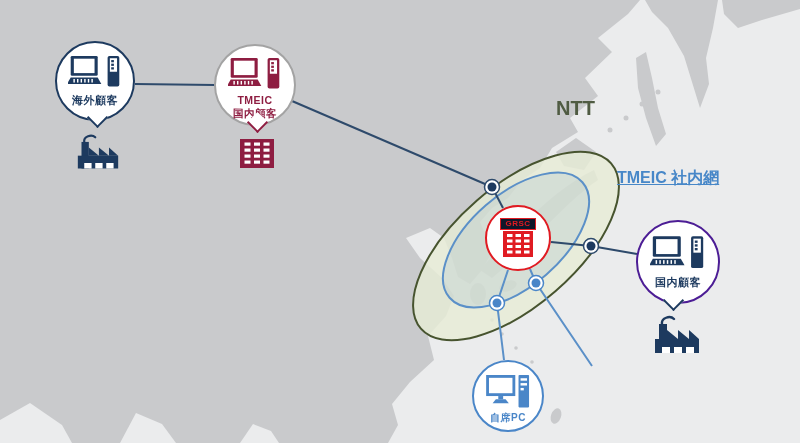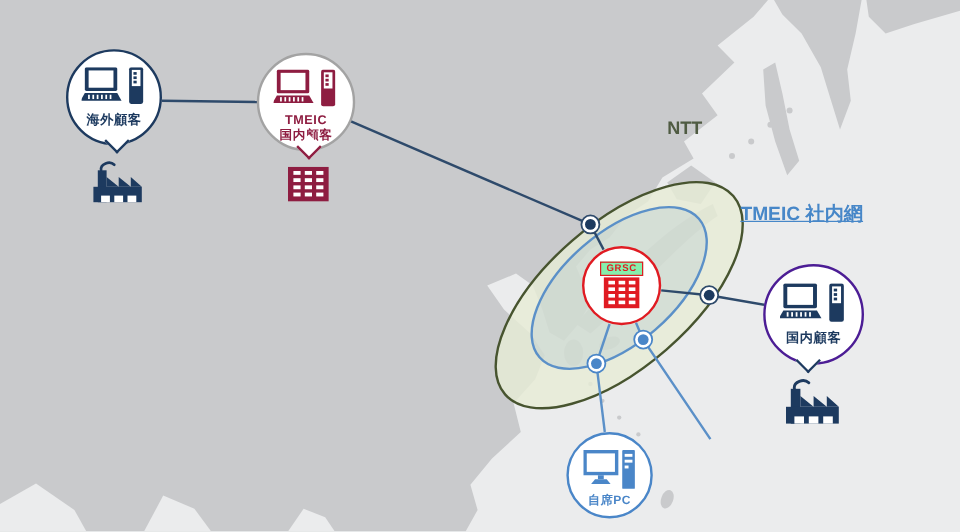--- a/index.html
+++ b/index.html
@@ -25,21 +25,21 @@
   #bubble-overseas{left:55px;top:41px;width:80px;height:80px;border:2px solid #1d3a5f;padding-top:13px;}
   #bubble-overseas .blabel{color:#1d3a5f;font-size:11px;margin-top:2px;}
   #bubble-overseas .tail{bottom:-6px;left:33px;border-right:2px solid #1d3a5f;border-bottom:2px solid #1d3a5f;}
 
   #bubble-subsidiary{left:214px;top:44px;width:82px;height:82px;border:2px solid #a3a3a3;padding-top:12px;}
   #bubble-subsidiary .blabel{color:#8e1d41;font-size:10.5px;}
   #bubble-subsidiary .tail{bottom:-6px;left:34px;border-right:2px solid #8e1d41;border-bottom:2px solid #8e1d41;}
 
   #bubble-grsc{left:485px;top:205px;width:66px;height:66px;border:2.5px solid #e01b22;padding-top:11px;}
   .grsc-box{
-    width:36px;height:12px;background:#86efac;border:1.5px solid #e01b22;box-sizing:border-box;
+    width:36px;height:12px;background:#0f172a;border:1.5px solid #e01b22;box-sizing:border-box;
     color:#e01b22;font-size:8px;font-weight:700;line-height:9px;letter-spacing:.5px;
   }
 
   #bubble-domestic{left:636px;top:220px;width:84px;height:84px;border:2px solid #4c1d95;padding-top:14px;}
   #bubble-domestic .blabel{color:#1d3a5f;font-size:11px;margin-top:2px;}
   #bubble-domestic .tail{bottom:-6px;left:28px;border-right:2px solid #1d3a5f;border-bottom:2px solid #1d3a5f;}
 
   #bubble-deskpc{left:472px;top:360px;width:72px;height:72px;border:2px solid #4a86c8;padding-top:13px;}
   #bubble-deskpc .blabel{color:#4a86c8;font-size:10px;margin-top:3px;text-align:right;}
 
@@ -47,21 +47,21 @@
   #bubble-mobilepc .blabel{color:#5b93cf;font-size:10px;margin-top:4px;}
 
   
   .freestanding{position:absolute;}
   #factory-overseas{left:76px;top:133px;}
   #building-subsidiary{left:240px;top:139px;}
   #factory-domestic{left:653px;top:315px;}
 
   
   .region-label{position:absolute;font-weight:700;white-space:nowrap;}
-  #label-ntt{left:556px;top:97px;font-size:15px;line-height:22px;color:#4f5b42;}
+  #label-ntt{left:556px;top:97px;font-size:20px;line-height:22px;color:#4f5b42;}
   #label-lan{left:617px;top:168px;font-size:16px;color:#4787c8;text-decoration:underline;}
 </style>
 </head>
 <body>
 
 <div id="stage">
 
   <svg id="map-svg" width="800" height="443" viewBox="0 0 800 443">
 
     <rect x="0" y="0" width="800" height="443" fill="#ebeced"></rect>

